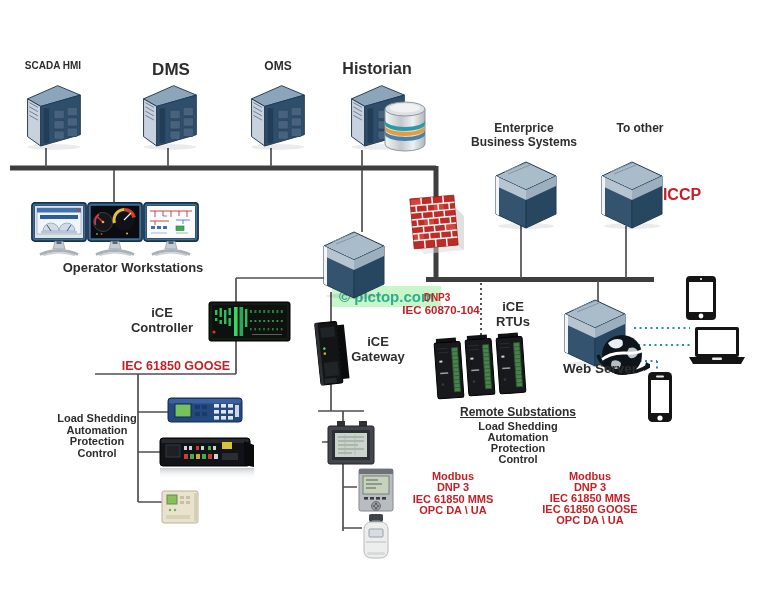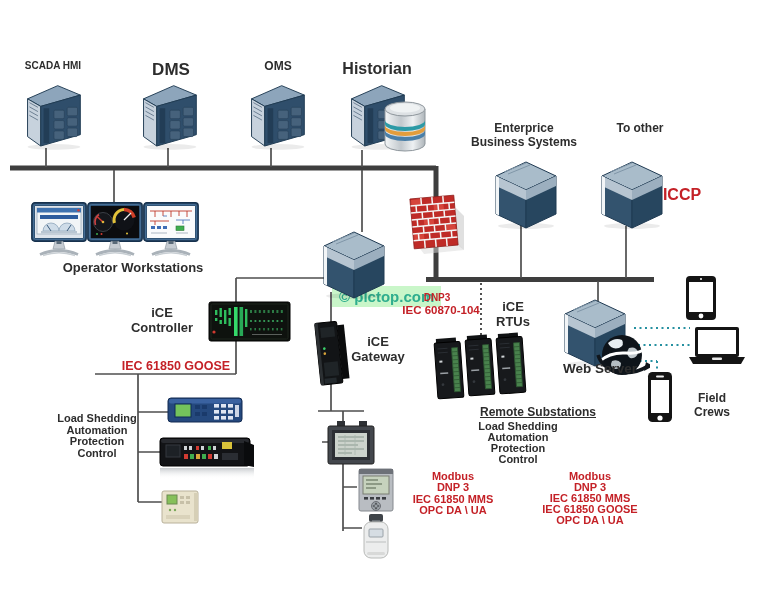--- a/index.html
+++ b/index.html
@@ -25,21 +25,21 @@
   .t-goose{left:92px;top:359px;width:168px;font-size:12.5px;}
   .t-gw{left:326px;top:334px;width:104px;font-size:13px;}
   .t-dnp3{left:397px;top:292px;width:80px;font-size:10px;}
   .t-iec104{left:383px;top:304px;width:116px;font-size:11.5px;}
   .t-rtus{left:470px;top:299px;width:86px;font-size:13px;}
   .t-web{left:548px;top:361px;width:104px;font-size:13.5px;}
   .t-field{left:676px;top:392px;width:72px;font-size:12px;}
   .t-lsl{left:30px;top:413px;width:134px;font-size:11px;line-height:11.7px;}
   .t-dam{left:230px;top:470px;width:134px;font-size:11.5px;line-height:11.6px;}
   .t-protoL{left:385px;top:471px;width:136px;font-size:11px;line-height:11.3px;}
-  .t-rs-title{left:440px;top:406px;width:156px;font-size:12px;text-decoration:underline;text-align:right;}
+  .t-rs-title{left:440px;top:406px;width:156px;font-size:12px;text-decoration:underline;}
   .t-rs-lines{left:451px;top:421px;width:134px;font-size:11px;line-height:10.9px;}
   .t-protoR{left:518px;top:471px;width:144px;font-size:11px;line-height:10.9px;}
 </style>
 </head>
 <body>
 
 <div class="canvas">
 
   <svg width="0" height="0" style="position:absolute" aria-hidden="true">
     <defs>
@@ -530,24 +530,20 @@
   <div class="lbl t-dnp3 red">DNP3</div>
   <div class="lbl t-iec104 red">IEC 60870-104</div>
 
   <div class="lbl t-rtus">
     <div>iCE</div>
     <div>RTUs</div>
   </div>
 
   <div class="lbl t-web">Web Server</div>
 
-  <div class="lbl t-field">
-    <div>Field</div>
-    <div>Crews</div>
-  </div>
 
   <div class="lbl t-lsl">
     <div>Load Shedding</div>
     <div>Automation</div>
     <div>Protection</div>
     <div>Control</div>
   </div>
 
 
   <div class="lbl t-protoL red">

